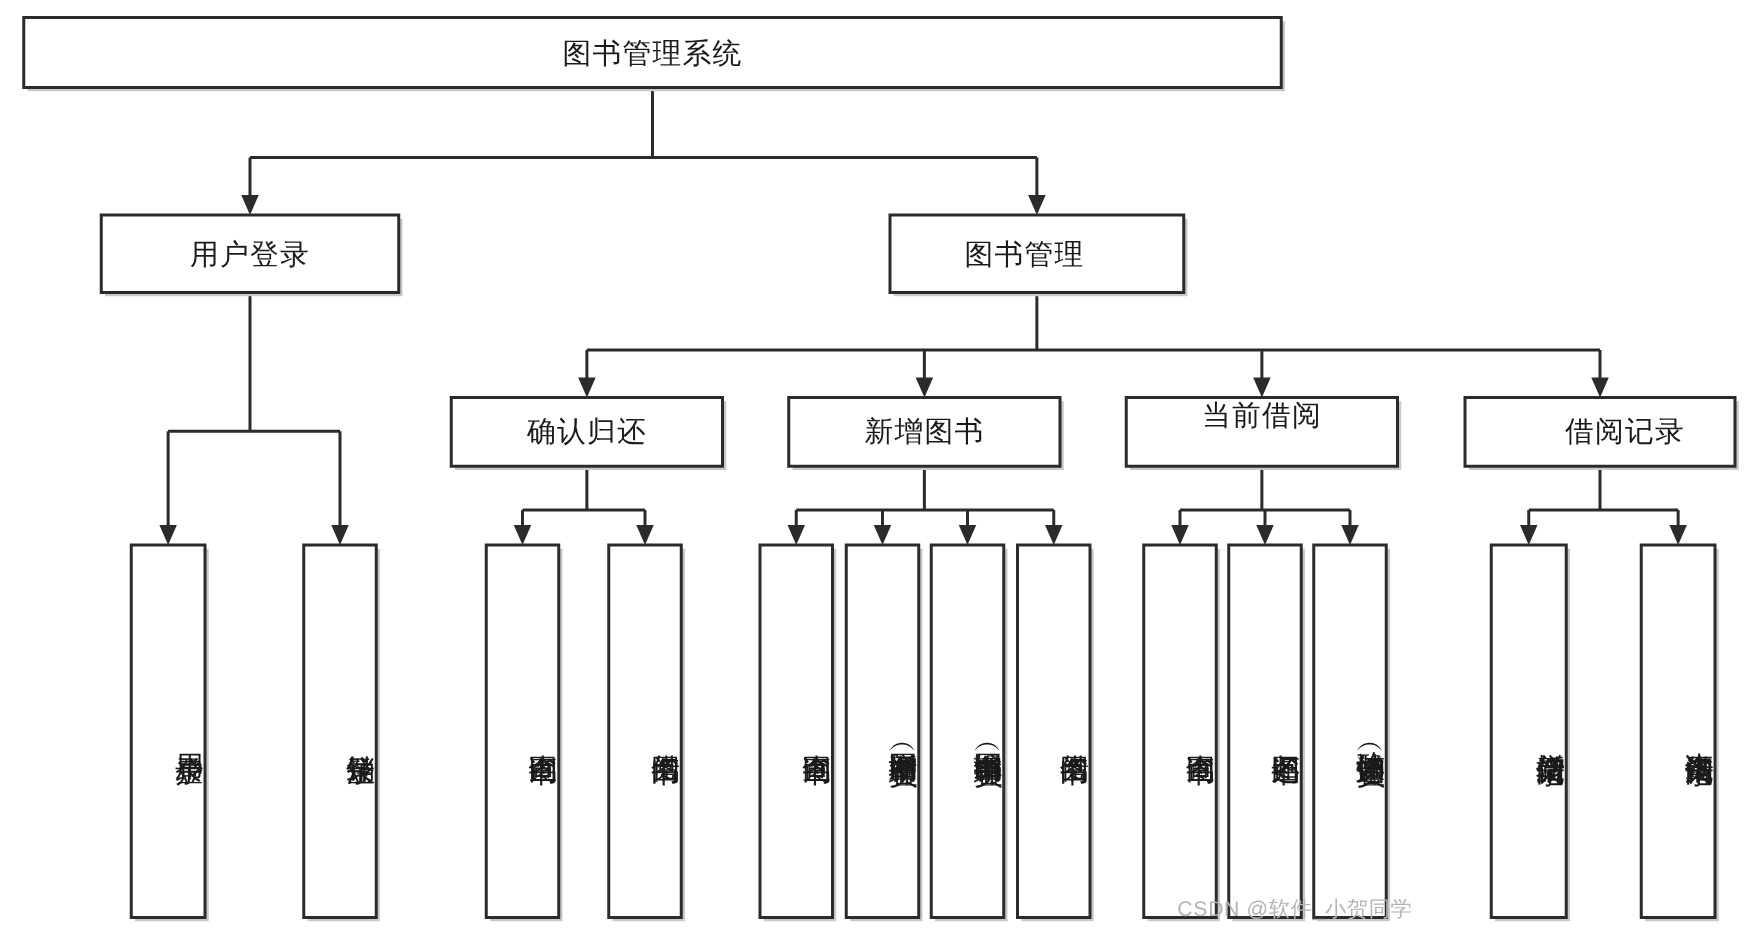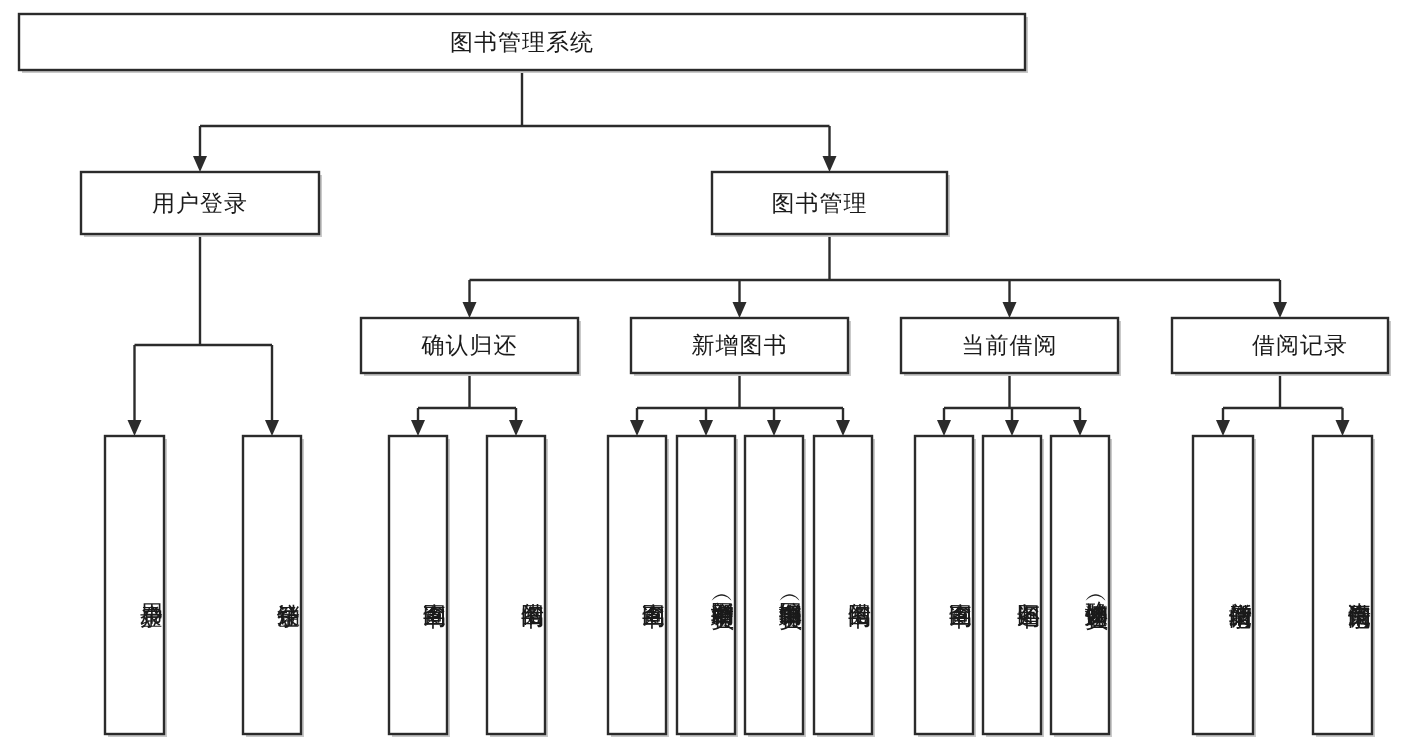--- a/index.html
+++ b/index.html
@@ -193,21 +193,21 @@
       </div>
       <div class="hlabel-wrap" style="left: 702px; top: 172px; width: 235px; height: 62px;">
         <span>图书管理</span>
       </div>
       <div class="hlabel-wrap" style="left: 361px; top: 318px; width: 217px; height: 55px;">
         <span>确认归还</span>
       </div>
       <div class="hlabel-wrap" style="left: 631px; top: 318px; width: 217px; height: 55px;">
         <span>新增图书</span>
       </div>
-      <div class="hlabel-wrap" style="left: 901px; top: 318px; width: 217px; height: 55px; text-align: right;">
+      <div class="hlabel-wrap" style="left: 901px; top: 305px; width: 217px; height: 55px; text-align: right;">
         <span>当前借阅</span>
       </div>
       <div class="hlabel-wrap" style="left: 1172px; top: 318px; width: 216px; height: 55px; margin-left: 20px;">
         <span>借阅记录</span>
       </div>
       <div class="vlabel-wrap" style="left: 105px; top: 446px; width: 59px; height: 282px;">
         <span>用户登录</span>
       </div>
       <div class="vlabel-wrap" style="left: 243px; top: 446px; width: 58px; height: 282px;">
         <span>注销登录</span>
@@ -239,13 +239,14 @@
       <div class="vlabel-wrap" style="left: 1051px; top: 446px; width: 58px; height: 282px;">
         <span>确认归还（管理员）</span>
       </div>
       <div class="vlabel-wrap" style="left: 1193px; top: 446px; width: 60px; height: 282px;">
         <span>新增借阅记录</span>
       </div>
       <div class="vlabel-wrap" style="left: 1313px; top: 446px; width: 59px; height: 282px;">
         <span>查询借阅记录</span>
       </div>
     </div>
+  <div class="watermark">CSDN @软件_小贺同学</div>
 </div>
 
 </body></html>

